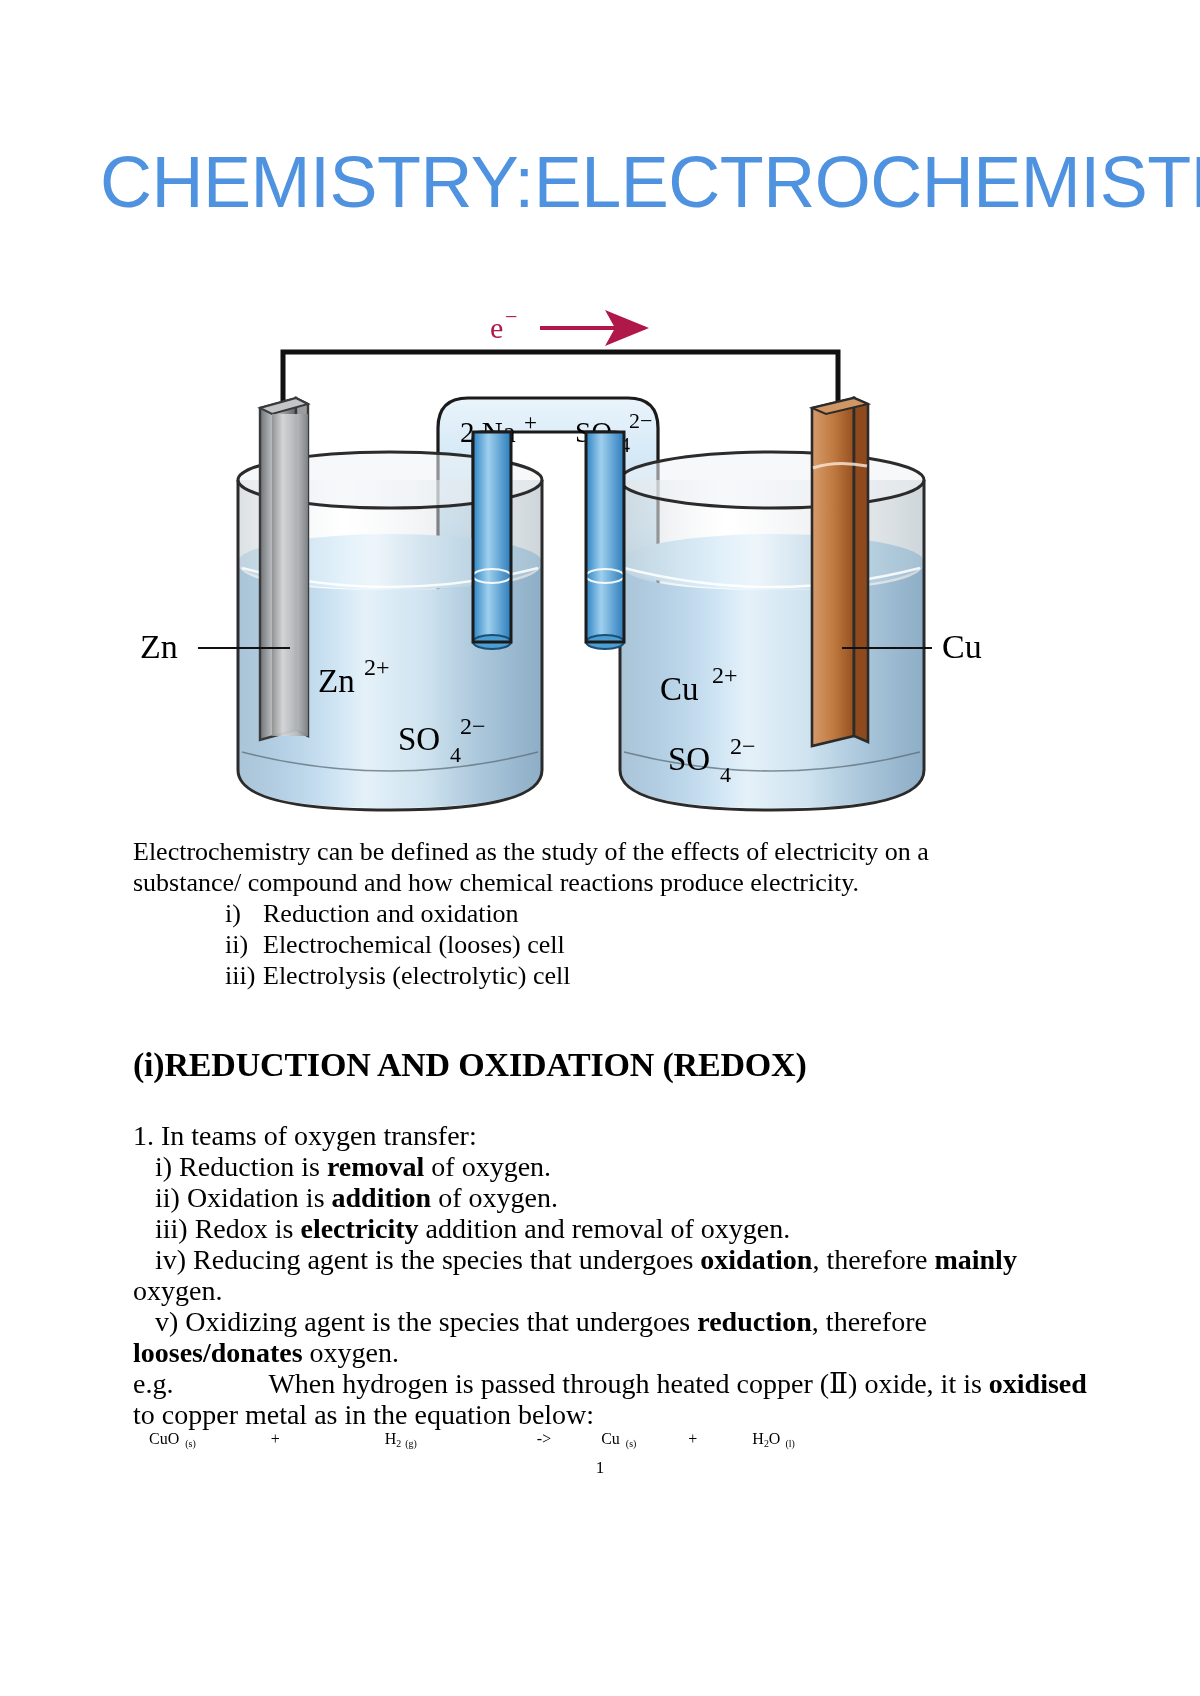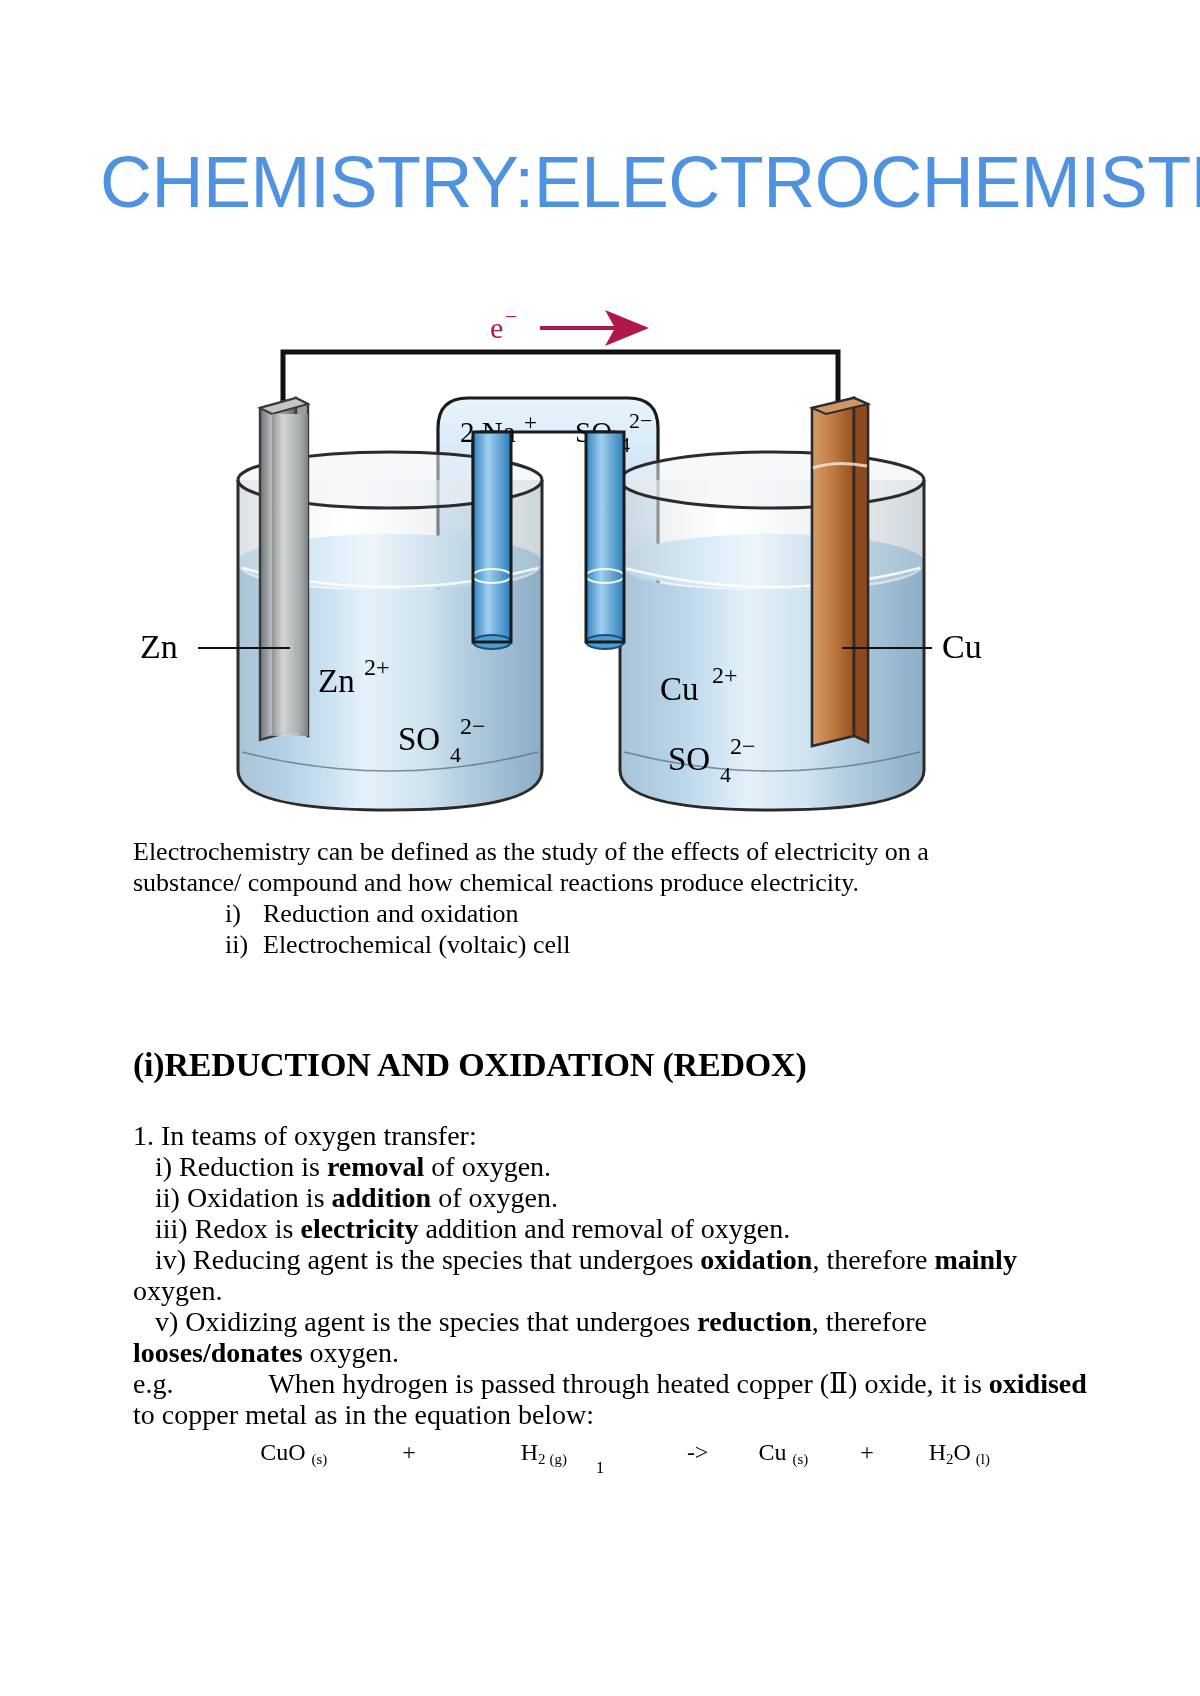--- a/index.html
+++ b/index.html
@@ -93,23 +93,22 @@
     font-size: 28px;
     line-height: 31px;
   }
   .section-2 .ln { white-space: nowrap; }
 
   .eq-line {
     position: absolute;
     left: 133px;
     top: 1412px;
     width: 960px;
-    font-size: 24px;
+    font-size: 16px;
     white-space: pre;
-    text-align: center;
   }
   sub { font-size: 0.62em; vertical-align: -0.28em; }
 
   .page-number {
     position: absolute;
     left: 0;
     top: 1458px;
     width: 1200px;
     text-align: center;
     font-size: 17px;
@@ -258,21 +257,25 @@
       <div>Electrochemistry can be defined as the study of the effects of electricity on a</div>
       <div>substance/ compound and how chemical reactions produce electricity.</div>
     </div>
     <ul class="rlist indent-1">
       <li>
         <span class="rn" style="width:38px">i)</span>
         <span>Reduction and oxidation</span>
       </li>
       <li>
         <span class="rn" style="width:38px">ii)</span>
-        <span>Electrochemical (voltaic) cell</span>
+        <span>Electrochemical (looses) cell</span>
+      </li>
+      <li>
+        <span class="rn" style="width:38px">iii)</span>
+        <span>Electrolysis (electrolytic) cell</span>
       </li>
     </ul>
   </div>
 
   <div class="heading-redox">(i)REDUCTION AND OXIDATION (REDOX)</div>
 
   <div class="section-2">
     <div class="ln">1. In teams of oxygen transfer:</div>
 
     <div class="ln indent-2">

